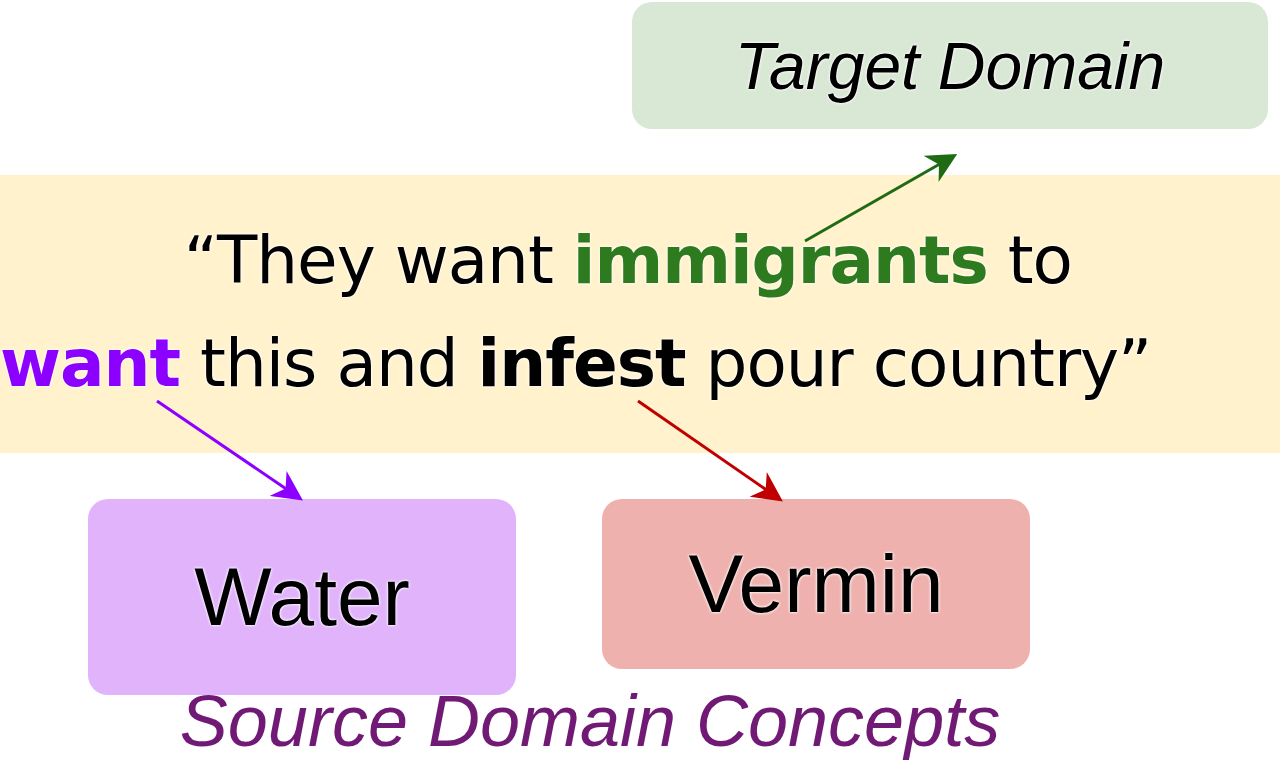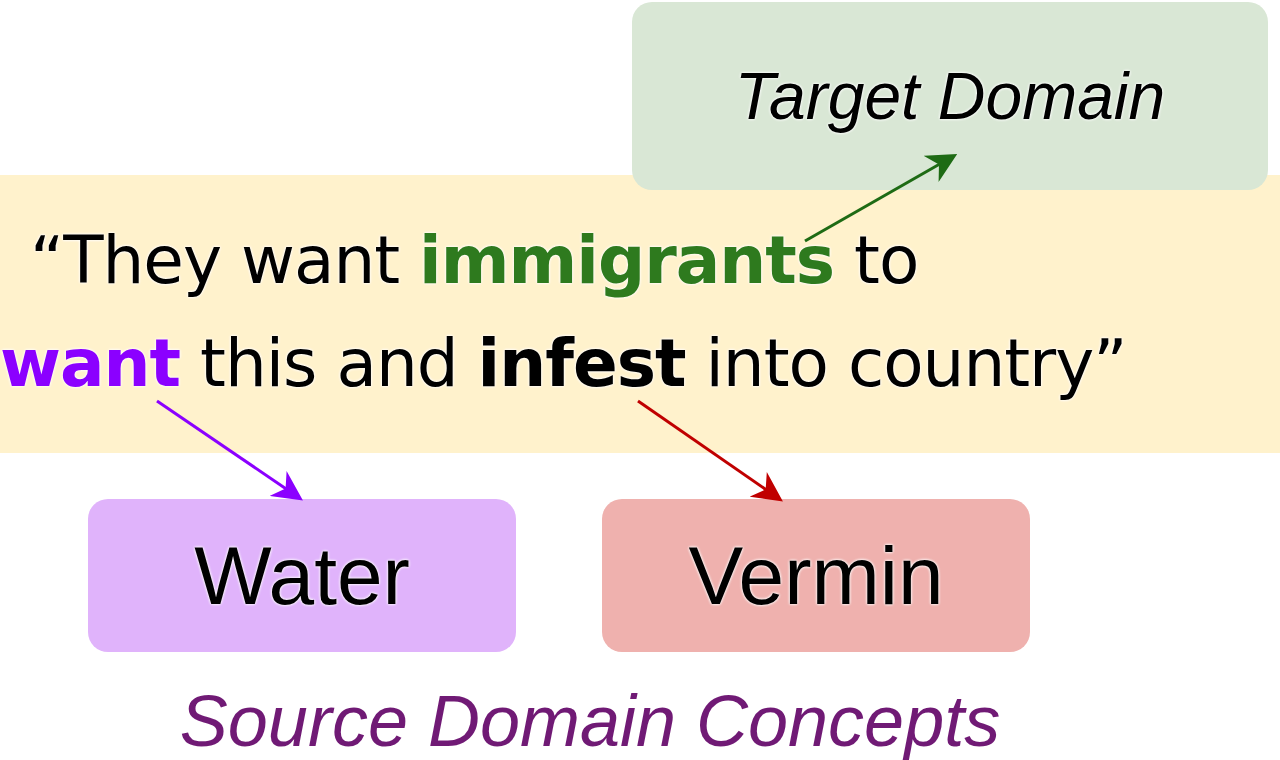--- a/index.html
+++ b/index.html
@@ -1,45 +1,45 @@
 <!DOCTYPE html>
 <html><head>
 <meta charset="utf-8">
 <style>
   html, body { margin:0; padding:0; background:#ffffff; }
   body { width:1280px; height:760px; position:relative; overflow:hidden; font-family:"DejaVu Sans", sans-serif; }
   .band { position:absolute; left:0; top:175px; width:1280px; height:278px; background:#fff2cc; }
   .box { position:absolute; border-radius:20px; display:flex; align-items:center; justify-content:center; }
-  .target { left:632px; top:2px; width:636px; height:188px; background:#d9e7d5; }
+  .target { left:632px; top:2px; width:636px; height:127px; background:#d9e7d5; }
   .target span { font-family:"Liberation Sans", sans-serif; font-style:italic; font-size:66px; color:#000; text-shadow:0 0 3px #fff, 0 0 3px #fff; }
-  .water { left:88px; top:499px; width:428px; height:153px; background:#e0b3fb; }
-  .vermin { left:602px; top:499px; width:428px; height:153px; background:#efb1ae; }
+  .water { left:88px; top:499px; width:428px; height:196px; background:#e0b3fb; }
+  .vermin { left:602px; top:499px; width:428px; height:170px; background:#efb1ae; }
   .water span, .vermin span { font-family:"Liberation Sans", sans-serif; font-size:82px; color:#000; text-shadow:0 0 3px #fff, 0 0 3px #fff; }
-  .quote { position:absolute; left:0; width:1072px; text-align:left; font-family:"DejaVu Sans", sans-serif; font-size:66px; color:#000; white-space:nowrap; letter-spacing:-1px; text-shadow:0 0 3px #fff, 0 0 3px #fff; }
+  .quote { position:absolute; left:0; width:1072px; text-align:right; font-family:"DejaVu Sans", sans-serif; font-size:66px; color:#000; white-space:nowrap; letter-spacing:-1px; text-shadow:0 0 3px #fff, 0 0 3px #fff; }
   .line1 { top:222px; padding-left:30px; box-sizing:border-box; }
   .line2 { top:325px; }
   .hl { font-weight:bold; }
   .src { position:absolute; left:0; width:1180px; top:680px; text-align:center; font-family:"Liberation Sans", sans-serif; font-style:italic; font-size:72px; color:#701a75; }
   svg.arrows { position:absolute; left:0; top:0; width:1280px; height:760px; pointer-events:none; }
 </style>
 </head>
 <body>
 
 <div class="band"></div>
 
 <div class="box target">
   <span>Target Domain</span>
 </div>
 
 <div class="quote line1">
   <span>“They want </span><span class="hl" style="color:#2e7a1e">immigrants</span><span> to</span>
 </div>
 
 <div class="quote line2">
-  <span class="hl" style="color:#8b00ff">want</span><span> this and </span><span class="hl" style="color:#000000">infest</span><span> into country”</span>
+  <span class="hl" style="color:#8b00ff">want</span><span> this and </span><span class="hl" style="color:#000000">infest</span><span> pour country”</span>
 </div>
 
 <div class="box water">
   <span>Water</span>
 </div>
 <div class="box vermin">
   <span>Vermin</span>
 </div>
 
 <div class="src">Source Domain Concepts</div>

